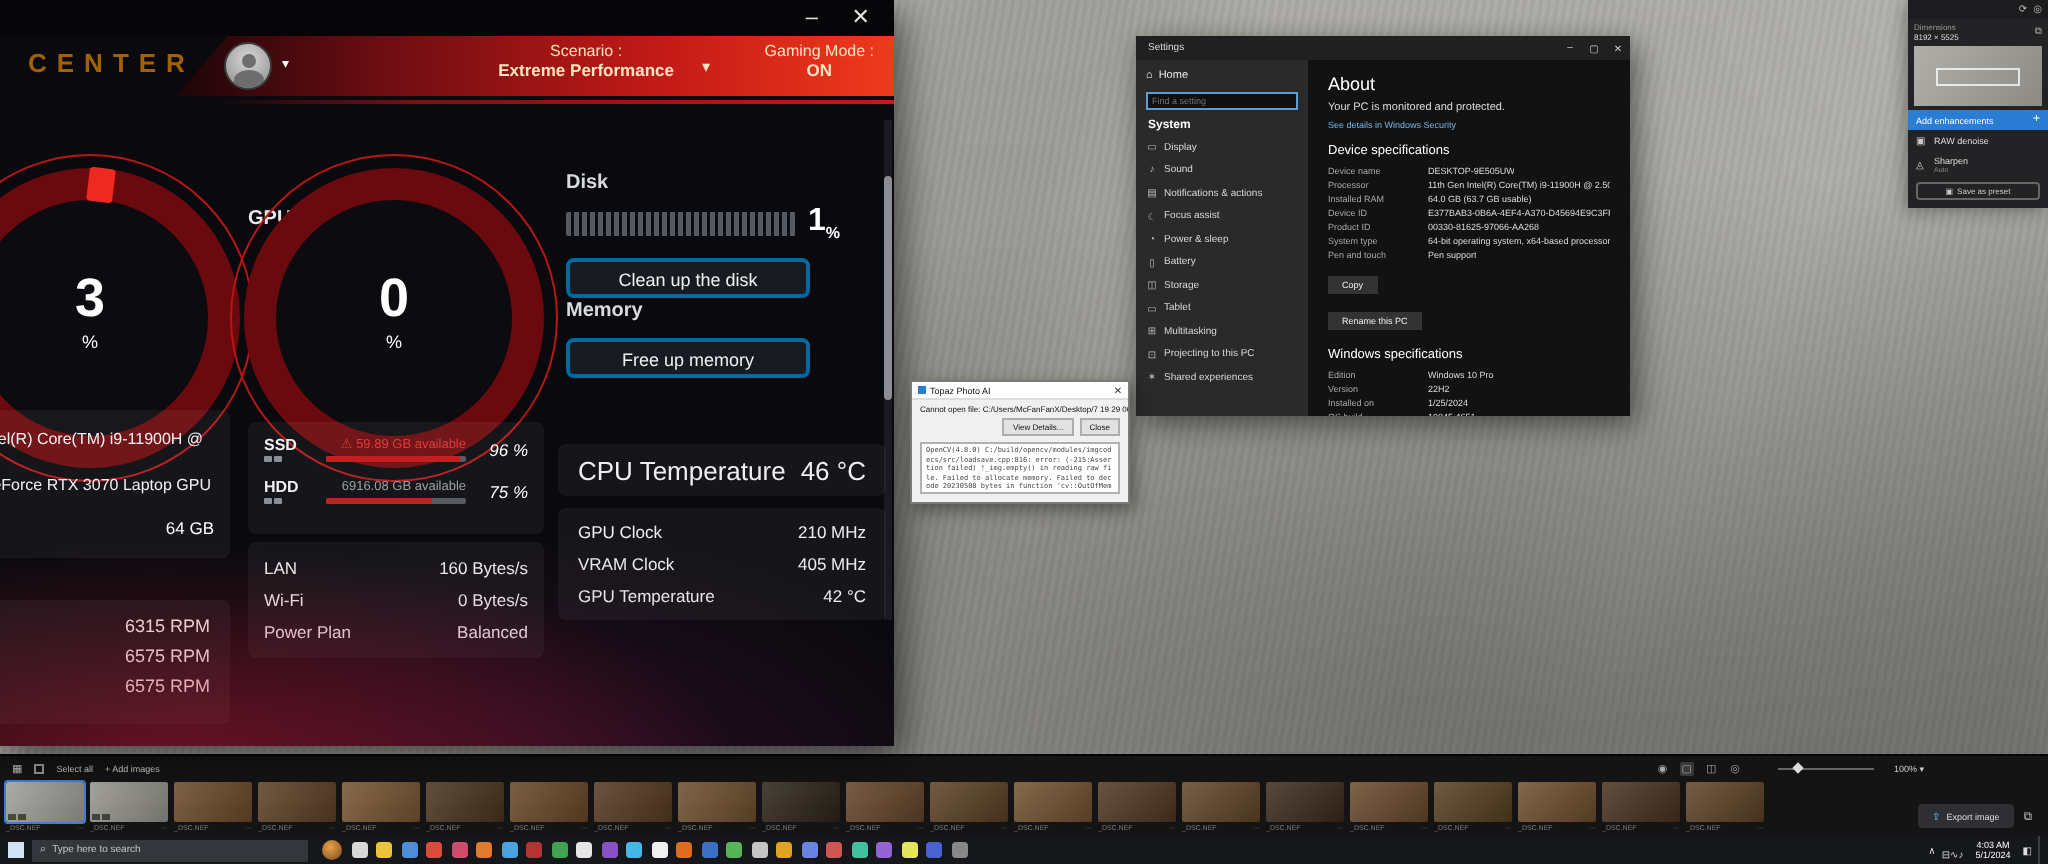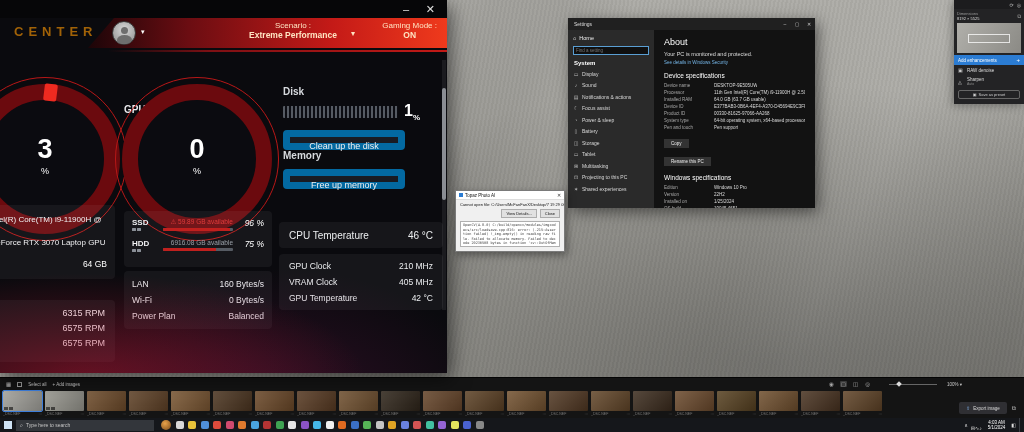--- a/index.html
+++ b/index.html
@@ -53,50 +53,50 @@
   .meter-block .mlabel { color:#d7dade; font-size:10px; font-weight:bold; margin-bottom:5px; }
   .meter-row { display:flex; align-items:center; gap:6px; }
   .tickbar { width:115px; height:12px; border-radius:1px; position:relative; }
   #disk-bar { background:#565b63; }
   #mem-bar { background:linear-gradient(90deg,#3aa0c8 0,#3ec8b4 18%,#40c878 38%,#8ec83e 52%,#e8a23a 56%,#e8762a 64%,#565b63 64%,#565b63 100%); }
   .tickbar::after { content:""; position:absolute; inset:0;
     background:repeating-linear-gradient(90deg, transparent 0 2.4px, #0c0d13 2.4px 4px); }
   .mval { color:#fff; font-size:16px; font-weight:bold; }
   .mval sub { font-size:8px; }
   .c-btn { margin-top:8px; width:122px; height:20px; line-height:18px; text-align:center;
-    color:#f0f0f0; font-size:9px; border:7px solid #0369a1; border-radius:4px;
+    color:#f0f0f0; font-size:9px; border:2px solid #0369a1; border-radius:4px;
     background:rgba(28,30,38,0.85); cursor:pointer; }
 
   .c-card { position:absolute; background:rgba(255,255,255,0.05); border-radius:4px; }
   #info-card { left:-10px; top:205px; width:125px; height:74px; padding:10px 8px 8px 6px; }
   #info-card .iline { color:#f0f0f2; font-size:8px; white-space:nowrap; overflow:hidden; margin-left:-6px; }
   #info-card .iline+.iline { margin-top:14px; }
   #info-card .iram { color:#fff; font-size:8.5px; text-align:right; margin-top:12px; }
   #fans-card { left:-10px; top:300px; width:125px; height:62px; padding:6px 10px 0 0; }
   #fans-card .frow { color:#f2f2f4; font-size:9px; text-align:right; line-height:15px; }
 
   #storage-card { left:124px; top:211px; width:148px; height:56px; padding:7px 8px; }
-  .st-row { display:flex; align-items:flex-start; gap:5px; }
+  .st-row { display:flex; align-items:center; gap:5px; }
   .st-row+.st-row { margin-top:8px; }
   .st-label { width:26px; color:#f0f0f2; font-size:8px; font-weight:bold; }
   .st-label .chips { display:flex; gap:1px; margin-top:1px; }
   .st-label .chips i { width:4px; height:3px; background:#8a8f97; border-radius:0.5px; }
   .st-mid { flex:1; }
   .st-avail { font-size:6.5px; text-align:right; white-space:nowrap; }
   .st-avail.warn { color:#e23b3b; } .st-avail.norm { color:#9aa0a8; }
   .st-bar { height:3px; background:#565b63; border-radius:1px; margin-top:2px; position:relative; overflow:hidden; }
   .st-bar i { position:absolute; left:0; top:0; bottom:0; background:#c0201e; }
   .st-pct { width:26px; color:#fff; font-size:8.5px; text-align:right;font-style:italic; }
 
   #net-card { left:124px; top:271px; width:148px; height:58px; padding:5px 8px; }
   .net-row { display:flex; justify-content:space-between; color:#eceef0; font-size:8.5px; line-height:16px; }
 
   #cputemp-card { left:279px; top:222px; width:164px; height:26px; display:flex;
     justify-content:space-between; align-items:center; padding:0 10px; }
-  #cputemp-card span { color:#eceef0; font-size:10px; }
+  #cputemp-card span { color:#eceef0; font-size:13px; }
   #gpu-card { left:279px; top:254px; width:164px; height:56px; padding:4px 10px; }
   .gs-row { display:flex; justify-content:space-between; color:#eceef0; font-size:8.5px; line-height:16px; }
 
   #c-scroll-track { position:absolute; right:1px; top:60px; width:4px; height:250px; background:rgba(255,255,255,0.07); }
   #c-scroll-thumb { position:absolute; right:1px; top:88px; width:4px; height:112px; background:#8a8d93; border-radius:2px; }
   #c-glow { position:absolute; left:0; right:0; bottom:0; height:130px; pointer-events:none;
     background:radial-gradient(ellipse at 18% 105%, rgba(200,25,55,0.48), transparent 55%),
                radial-gradient(ellipse at 60% 125%, rgba(130,25,90,0.30), transparent 60%); }
 
   

